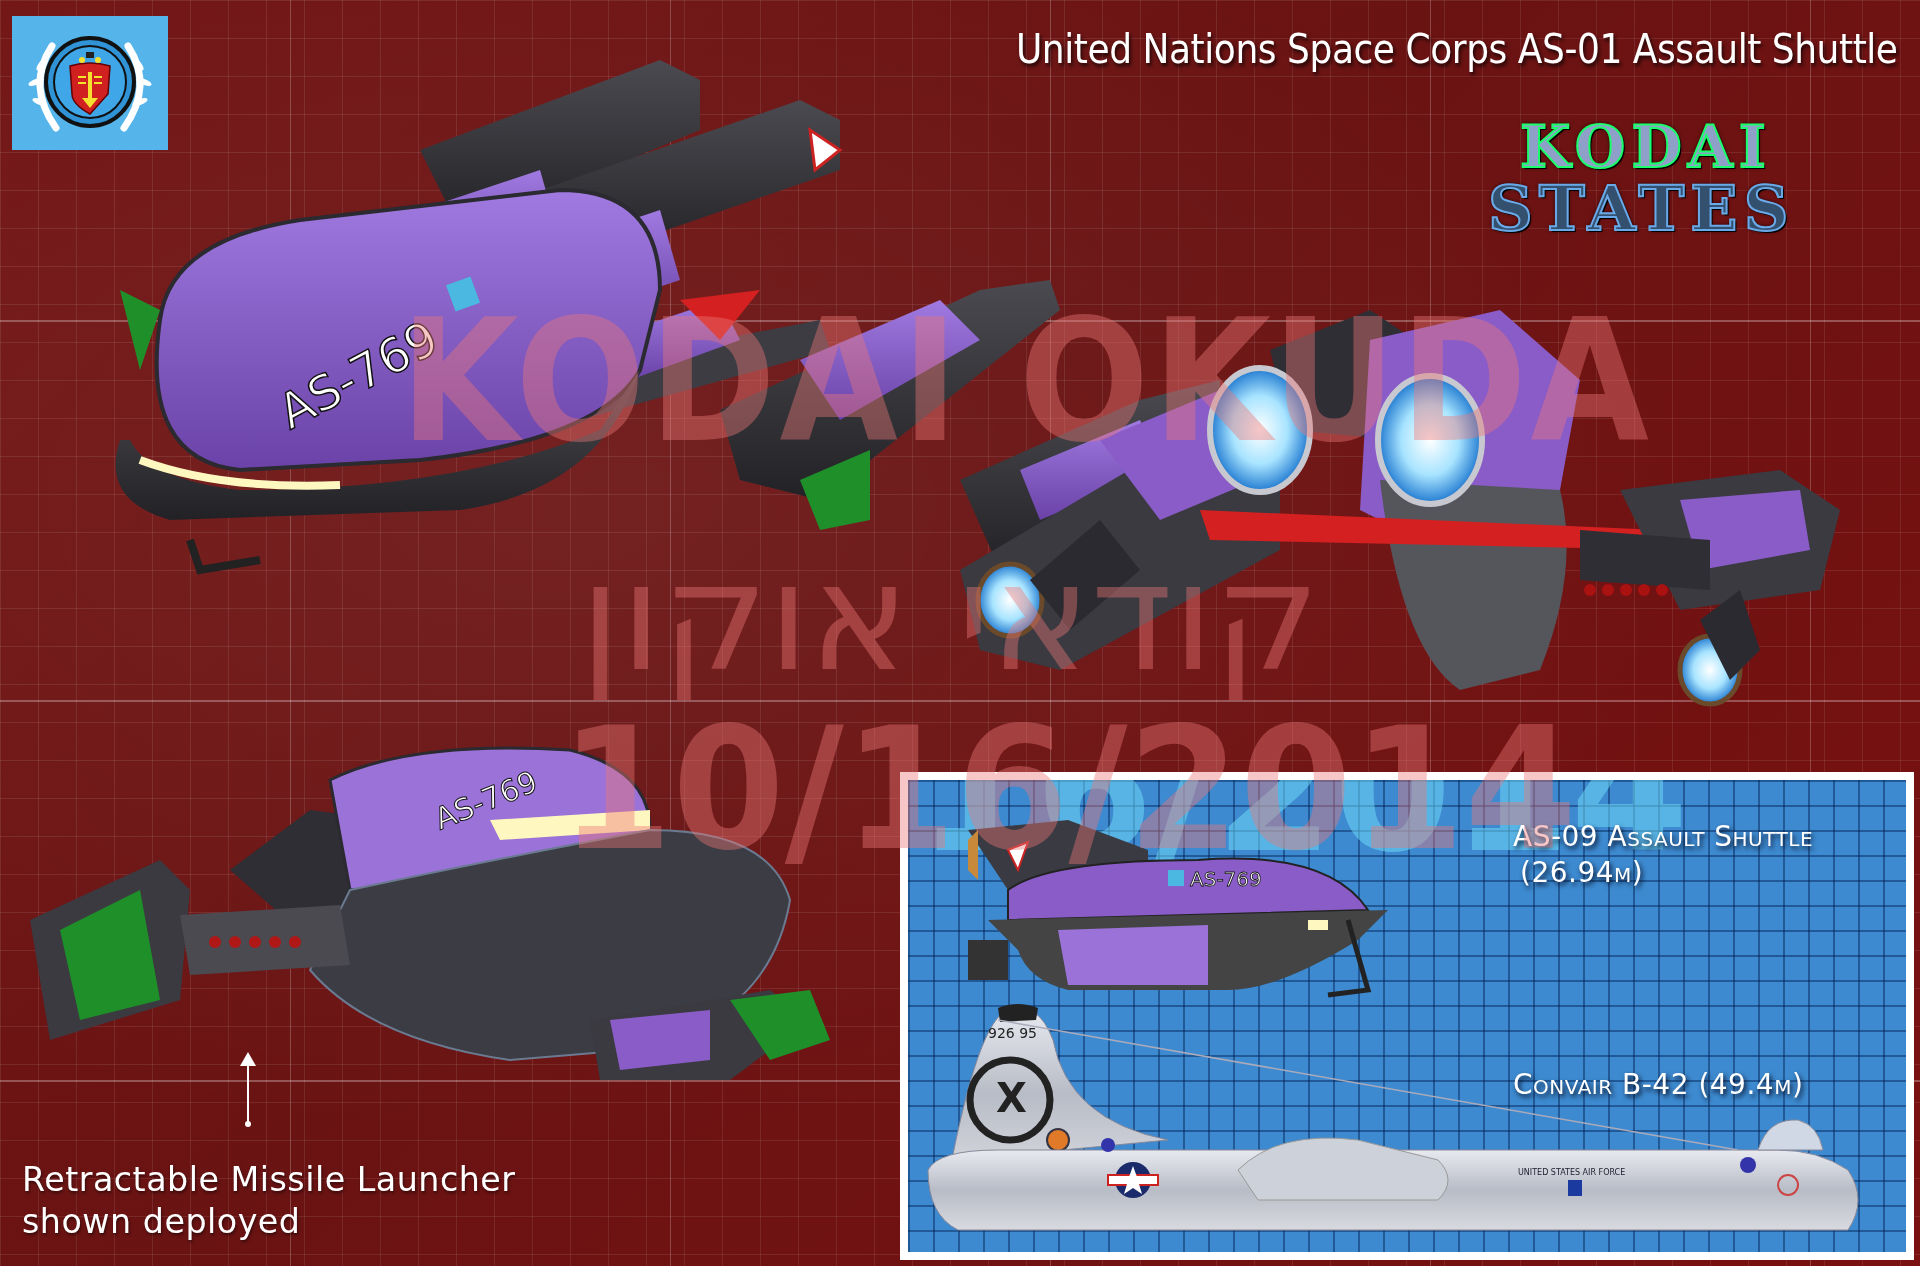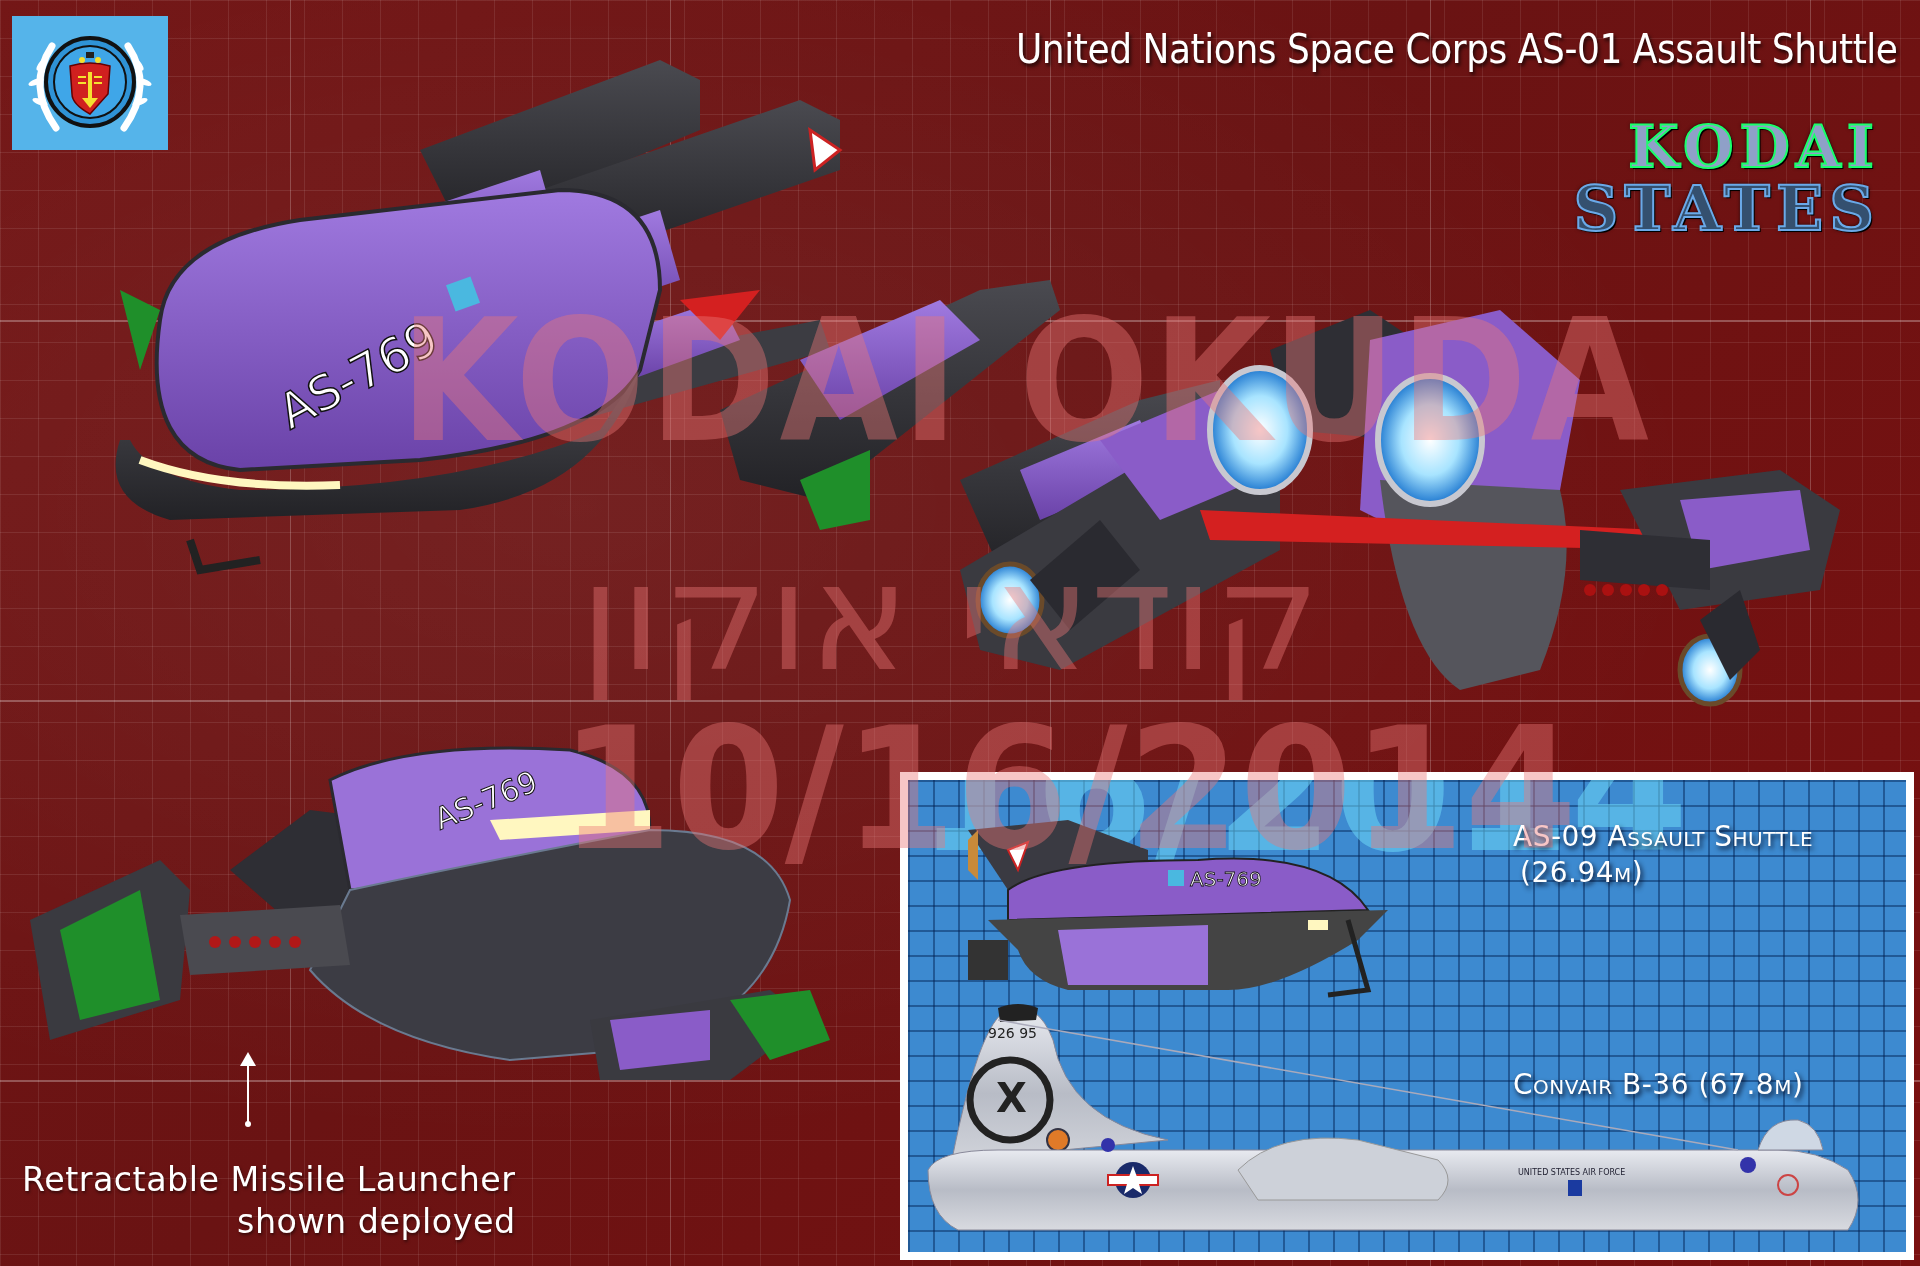--- a/index.html
+++ b/index.html
@@ -2,21 +2,20 @@
 <html><head>
 <meta charset="utf-8">
 <style>
   html, body { margin:0; padding:0; }
   body { width:1920px; height:1266px; overflow:hidden; position:relative;
     font-family:"Liberation Sans", sans-serif; background:#6e1414; }
   .canvas { position:absolute; left:0; top:0; width:1920px; height:1266px; overflow:hidden;
     background:
       radial-gradient(ellipse at 30% 40%, rgba(255,255,255,0.06), transparent 60%),
       linear-gradient(135deg, #731616 0%, #6a1313 45%, #7a1010 100%);
-    text-align: right;
   }
   .grid-fine { position:absolute; inset:0;
     background-image:
       linear-gradient(rgba(255,255,255,0.09) 1px, transparent 1px),
       linear-gradient(90deg, rgba(255,255,255,0.09) 1px, transparent 1px);
     background-size:38px 38px; }
   .grid-major { position:absolute; inset:0;
     background-image:
       linear-gradient(rgba(255,255,255,0.28) 2px, transparent 2px),
       linear-gradient(90deg, rgba(255,255,255,0.22) 1px, transparent 1px);
@@ -225,21 +224,21 @@
         <path d="M110 120 L260 115 L260 175 L120 175 Z" fill="#9a72d8"></path>
         <path d="M20 130 L60 130 L60 170 L20 170 Z" fill="#333"></path>
         <path d="M360 110 L380 110 L380 120 L360 120 Z" fill="#fff7c0"></path>
         <path d="M400 110 L420 180 L380 185" stroke="#222" stroke-width="5" fill="none"></path>
         <rect x="220" y="60" width="16" height="16" fill="#4ab8e0"></rect>
         <text x="242" y="76" fill="#fff" stroke="#111" stroke-width="0.8" font-size="20" font-family="DejaVu Sans, sans-serif">AS-769</text>
       </svg>
 
       <div class="lbl lbl1">AS-09 Assault Shuttle</div>
       <div class="lbl lbl1b">(26.94m)</div>
-      <div class="lbl lbl2">Convair B-36 (67.8m)</div>
+      <div class="lbl lbl2">Convair B-42 (49.4m)</div>
 
       <svg style="position:absolute;left:10px;top:220px;width:1000px;height:270px;" viewBox="0 0 1000 270">
         <defs>
             <linearGradient id="alu" x1="0" y1="0" x2="0" y2="1">
               <stop offset="0" stop-color="#e8eaf0"></stop>
               <stop offset="0.5" stop-color="#b8bcc6"></stop>
               <stop offset="1" stop-color="#d8dae0"></stop>
             </linearGradient>
           </defs>
         <path d="M30 180 Q60 20 90 10 Q120 0 135 40 Q150 120 250 140 L40 160 Z" fill="url(#alu)" stroke="#889" stroke-width="1"></path>

